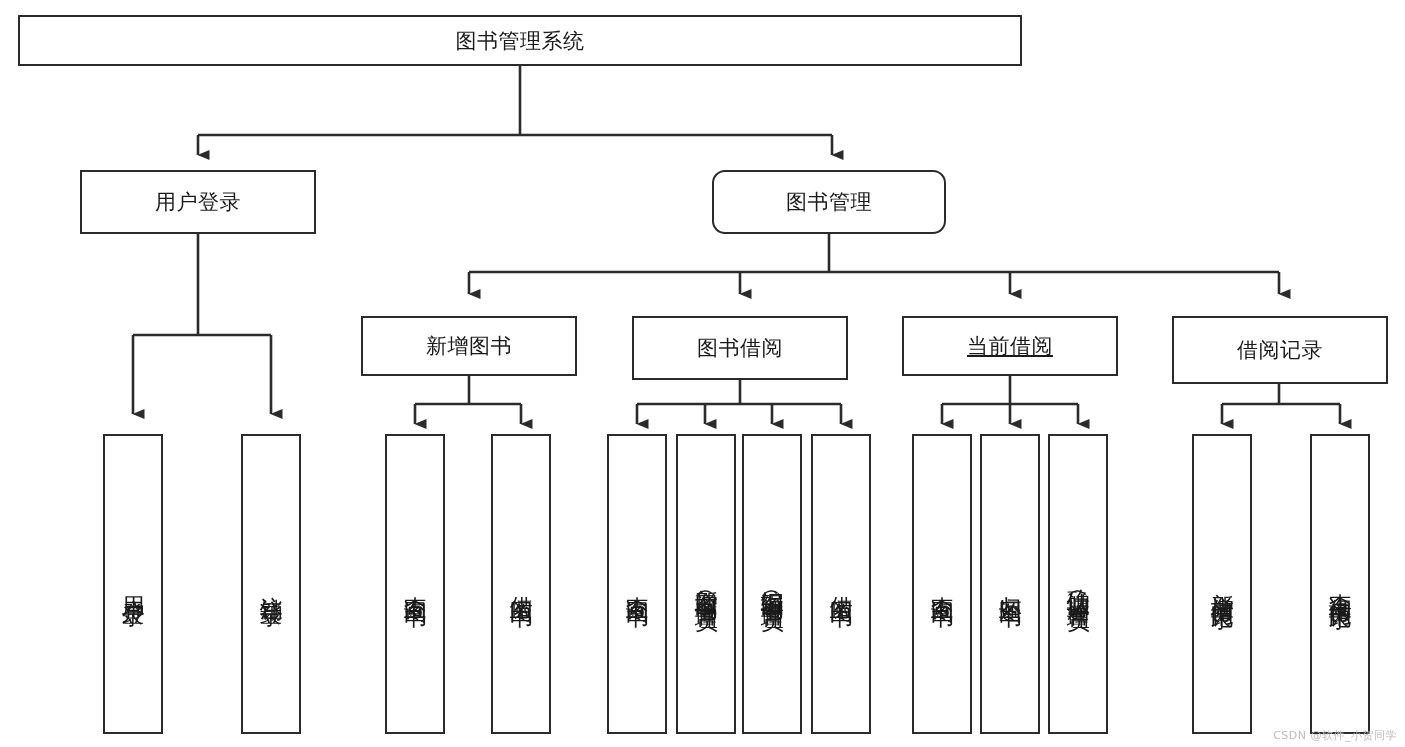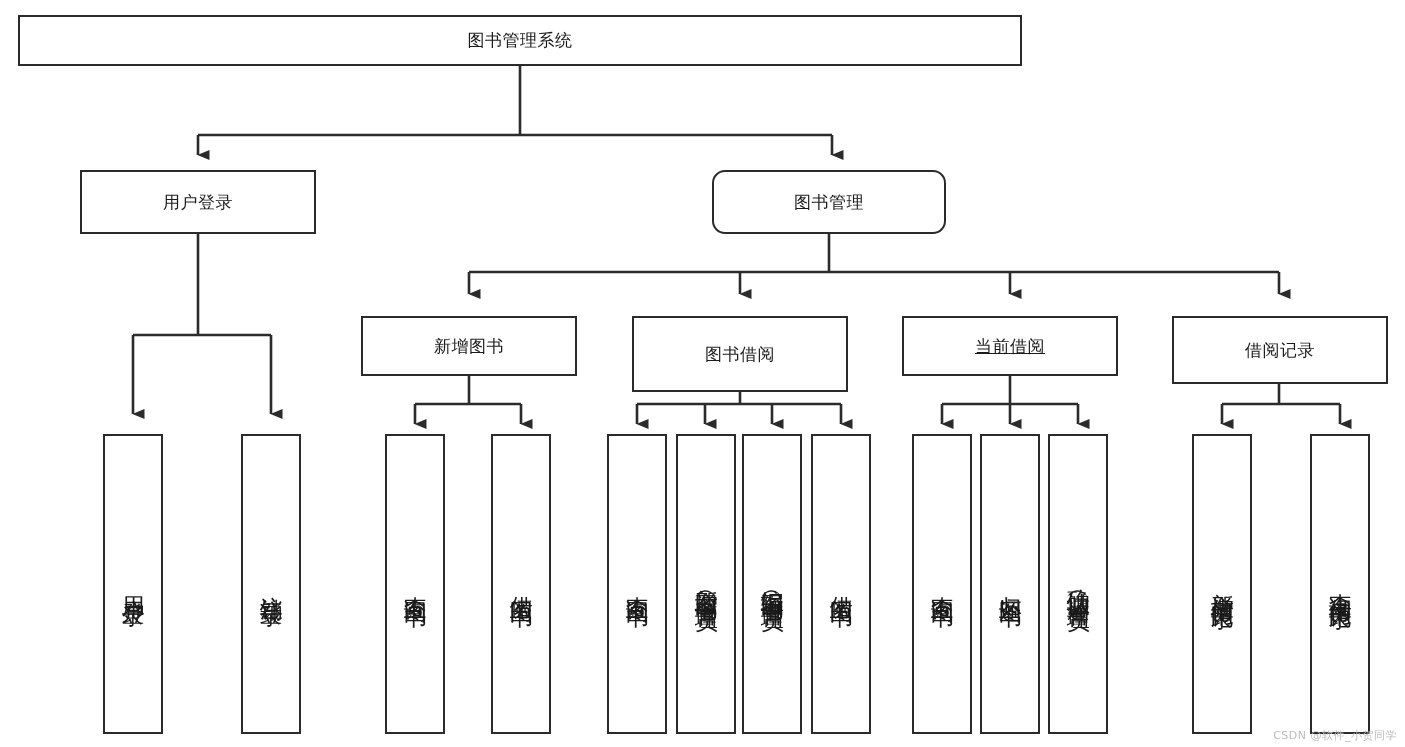--- a/index.html
+++ b/index.html
@@ -29,21 +29,21 @@
     position: absolute;
     box-sizing: border-box;
     border: 2px solid #2b2b2b;
     background: #ffffff;
     display: flex;
     align-items: center;
     justify-content: center;
     color: #1a1a1a;
   }
   .node.horiz {
-    font-size: 17px;
+    font-size: 21px;
     letter-spacing: 0.5px;
   }
   .node.vert {
     font-size: 23px;
     line-height: 1.28;
     padding: 6px 2px;
   }
   .node.vert .vlabel {
     writing-mode: vertical-rl;
     text-orientation: upright;
@@ -127,21 +127,21 @@
   <div class="node horiz" style="left:80px; top:170px; width:236px; height:64px;">
     <span class="hlabel">用户登录</span>
   </div>
   <div class="node horiz" style="left:712px; top:170px; width:234px; height:64px;border-radius:13px;">
     <span class="hlabel">图书管理</span>
   </div>
 
   <div class="node horiz" style="left:361px; top:316px; width:216px; height:60px;">
     <span class="hlabel">新增图书</span>
   </div>
-  <div class="node horiz" style="left:632px; top:316px; width:216px; height:76px;">
+  <div class="node horiz" style="left:632px; top:316px; width:216px; height:64px;">
     <span class="hlabel">图书借阅</span>
   </div>
   <div class="node horiz" style="left:902px; top:316px; width:216px; height:60px;text-decoration:underline;">
     <span class="hlabel">当前借阅</span>
   </div>
   <div class="node horiz" style="left:1172px; top:316px; width:216px; height:68px;font-family:Liberation Mono, monospace;">
     <span class="hlabel">借阅记录</span>
   </div>
 
   <div class="node vert" style="left:103px; top:434px; width:60px; height:300px;">

